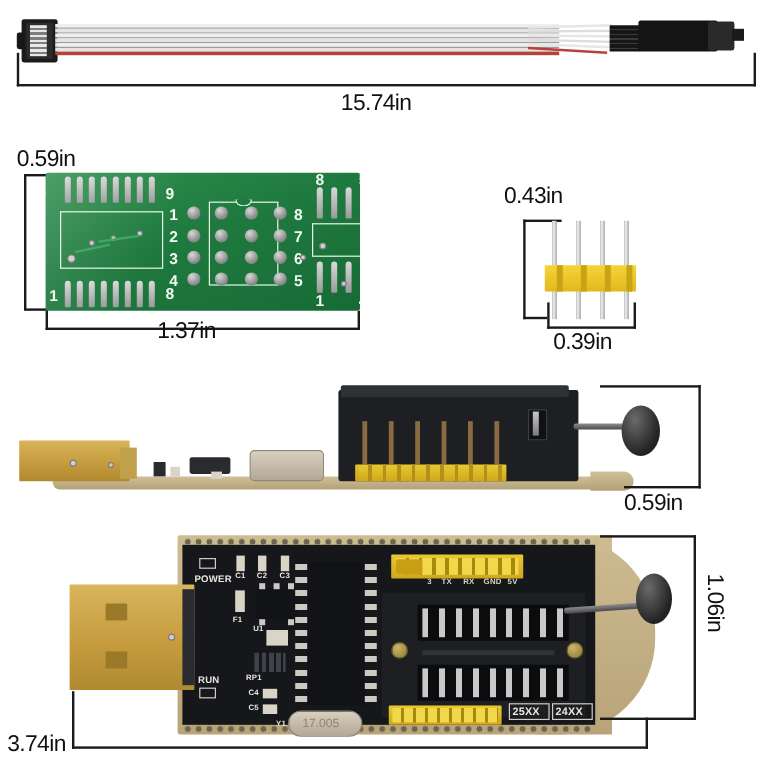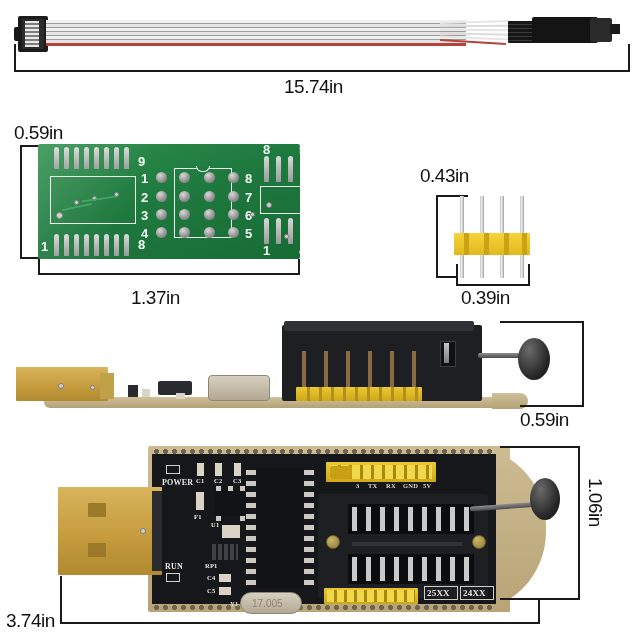--- a/index.html
+++ b/index.html
@@ -56,21 +56,21 @@
   .usb-slot { position:absolute; background:#9a7a28; border-radius:1px; }
   .zif { position:absolute; background:#1d1f22; border-radius:2px; }
   .zif-row { position:absolute; background:#0b0c0d; border-radius:1px; }
   .lever-arm { position:absolute; background:linear-gradient(to bottom,#8f8f8f,#4a4a4a); border-radius:2px; }
   .lever-knob { position:absolute; background:radial-gradient(ellipse at 35% 28%,#6a6a6a,#222 70%); border-radius:50%; }
   .crystal { position:absolute; background:linear-gradient(to bottom,#d7cfc0,#b3a894); border-radius:12px; border:1px solid #8e8776; }
   .chip { position:absolute; background:#111317; border-radius:1px; }
   .chip-pin { position:absolute; background:#cbc9c2; }
   .smd { position:absolute; background:#d9d4c6; }
   .smd-dark { position:absolute; background:#2a2b2f; }
-  .silk-w { position:absolute; color:#e8e6df; font-size:8px; font-weight:700; line-height:1; letter-spacing:0.2px;font-family:Liberation Serif, serif; }
+  .silk-w { position:absolute; color:#e8e6df; font-size:8px; font-weight:700; line-height:1; letter-spacing:0.2px; }
   .silk-w.tiny { font-size:6.5px; }
   .silk-box { position:absolute; border:1px solid #cfcdc6; }
   .edge-dots { position:absolute; background-image:radial-gradient(#6b6450 38%, transparent 40%); background-size:9px 9px; }
   .hdr-yellow { position:absolute; background:linear-gradient(to bottom,#e9c832,#cfa81a); border-radius:1px; }
   .screw { position:absolute; border-radius:50%; background:radial-gradient(circle at 35% 32%,#cbb56a,#8d7a33); border:1px solid #6d5e28; }
   .sideboard { position:absolute; background:linear-gradient(to bottom,#cfc09a,#b3a176); }
 </style>
 </head>
 <body>
 
@@ -206,24 +206,24 @@
 
       <div class="silk-num" style="left:225px;top:-1px;">8</div>
       <div class="silk-num" style="left:261px;top:-1px;">5</div>
       <div class="silk-num" style="left:225px;top:100px;">1</div>
       <div class="silk-num" style="left:261px;top:100px;">4</div>
     </div>
 
     <div class="dim-line-v" style="left:38px;top:141px;height:16px;"></div>
     <div class="dim-line-v" style="left:298px;top:141px;height:16px;"></div>
     <div class="dim-line-h" style="left:38px;top:155px;width:262px;"></div>
-    <div class="dim-label" style="left:131px;top:169px;">1.37in</div>
-  </div>
-
-  <div class="abs" style="left:400px;top:160px;width:200px;height:150px;text-align:center;">
+    <div class="dim-label" style="left:131px;top:148px;">1.37in</div>
+  </div>
+
+  <div class="abs" style="left:400px;top:148px;width:200px;height:150px;text-align:center;">
     <div class="dim-label" style="left:20px;top:5px;">0.43in</div>
     <div class="dim-line-h" style="left:36px;top:35px;width:32px;"></div>
     <div class="dim-line-v" style="left:36px;top:35px;height:83px;"></div>
     <div class="dim-line-h" style="left:36px;top:116px;width:20px;"></div>
 
     <div class="pin-metal" style="left:60px;top:36px;width:4px;height:82px;"></div>
     <div class="pin-metal" style="left:80px;top:36px;width:4px;height:82px;"></div>
     <div class="pin-metal" style="left:100px;top:36px;width:4px;height:82px;"></div>
     <div class="pin-metal" style="left:120px;top:36px;width:4px;height:82px;"></div>
 

